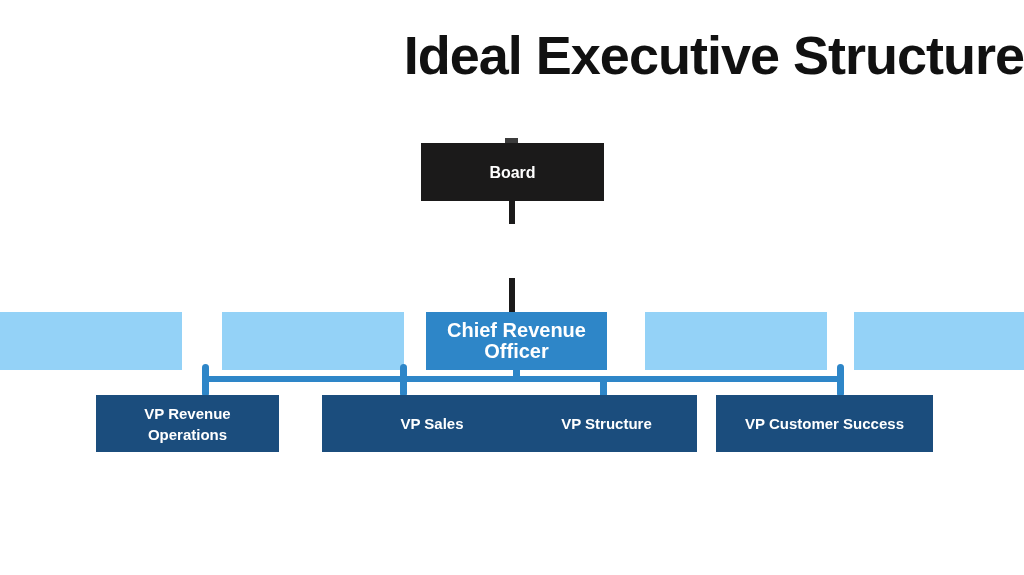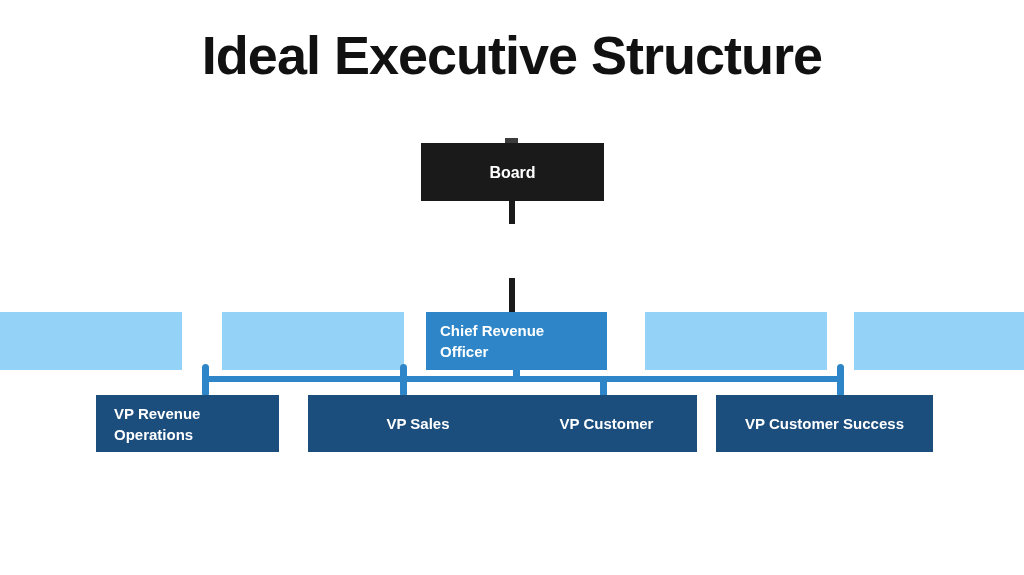--- a/index.html
+++ b/index.html
@@ -15,35 +15,36 @@
   html,body{margin:0;padding:0;background:#e8e8e8;}
   .stage{
     position:relative;
     width:1024px;height:575px;
     background:var(--c-background);
     overflow:hidden;
     font-family:"Liberation Sans","DejaVu Sans",sans-serif;
   }
   .title{
     position:absolute;left:0;top:24px;width:1024px;
-    text-align:center;
+    text-align:right;
     font-size:54px;font-weight:800;letter-spacing:-1px;
     color:var(--c-title);
     margin:0;
   }
   .node{
     position:absolute;
     display:flex;align-items:center;justify-content:center;
+    text-align:center;
     color:var(--c-text_light);
     font-weight:700;
     line-height:21px;
     box-sizing:border-box;
   }
   .node-black{background:var(--c-black);font-size:16px;}
-  .node-blue{background:var(--c-blue);font-size:15px;padding:0 14px;}
+  .node-blue{background:var(--c-blue);font-size:20px;padding:0 14px;}
   .node-navy{background:var(--c-navy);font-size:15px;padding:0 18px;}
   .conn{position:absolute;}
   .conn-black{background:var(--c-black);}
   .conn-blue{background:var(--c-blue);}
   .capped{border-radius:4px;}
   .decor-bar{position:absolute;background:var(--c-light_blue);top:312px;height:58px;}
 
   
   .board{left:421px;top:143px;width:183px;height:58px;}
   .ceo{left:421px;top:223px;width:183px;height:57px;}
@@ -56,21 +57,21 @@
   .conn-end-left{left:202px;top:364px;width:7px;height:33px;}
   .conn-drop-sales{left:400px;top:364px;width:7px;height:33px;}
   .conn-drop-marketing{left:600px;top:377px;width:7px;height:20px;}
   .conn-end-right{left:837px;top:364px;width:7px;height:33px;}
   .bar1{left:0;width:182px;}
   .bar2{left:222px;width:182px;}
   .bar3{left:645px;width:182px;}
   .bar4{left:854px;width:170px;}
   .vp{top:395px;height:57px;}
   .vp1{left:96px;width:183px;}
-  .vp2{left:308px;width:220px;}
+  .vp2{left:322px;width:220px;}
   .vp3{left:516px;width:181px;}
   .vp4{left:716px;width:217px;}
 </style>
 </head>
 <body>
 
 <div class="stage">
 
   <h1 class="title">Ideal Executive Structure</h1>
 
@@ -96,19 +97,19 @@
     <span>Chief Revenue Officer</span>
   </div>
 
   <div class="node node-navy vp vp1">
     <span>VP Revenue Operations</span>
   </div>
   <div class="node node-navy vp vp2">
     <span>VP Sales</span>
   </div>
   <div class="node node-navy vp vp3">
-    <span>VP Customer</span>
+    <span>VP Structure</span>
   </div>
   <div class="node node-navy vp vp4">
     <span>VP Customer Success</span>
   </div>
 
 </div>
 
 </body></html>

